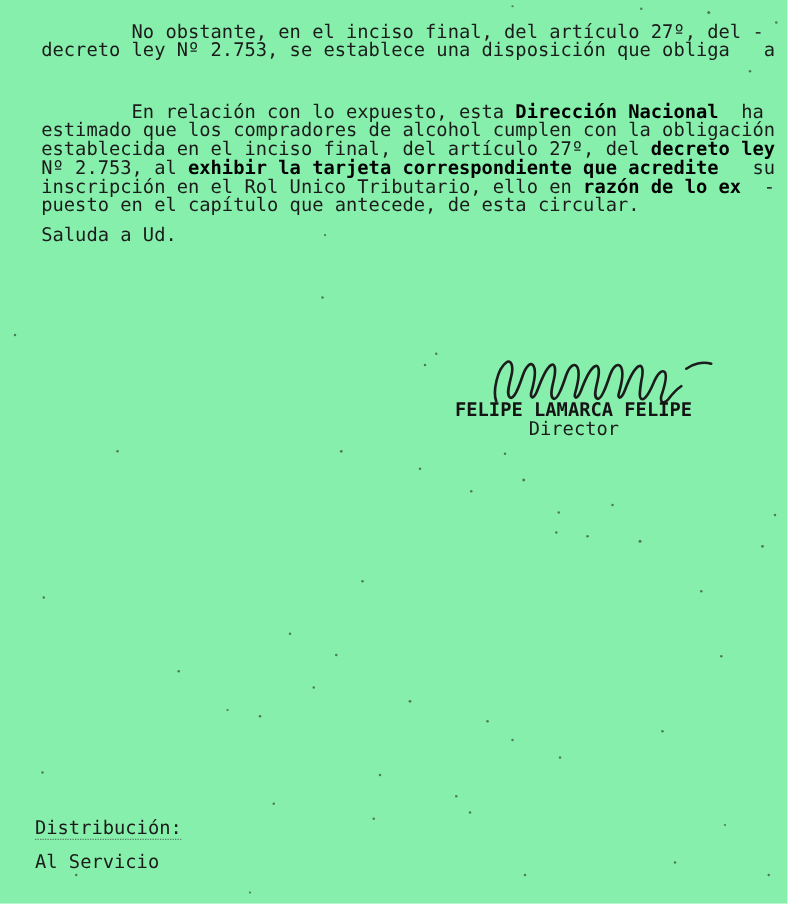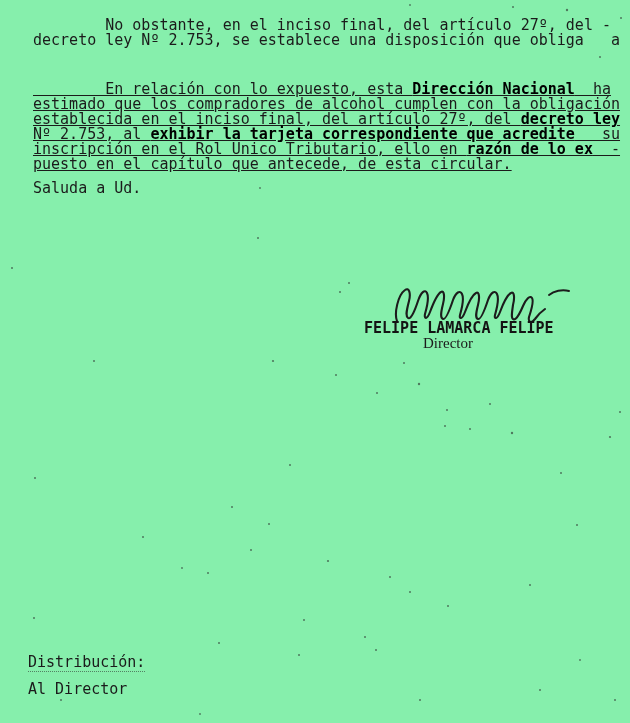--- a/index.html
+++ b/index.html
@@ -13,25 +13,25 @@
   }
   .block{
     position:absolute;
     font-size:15px;
     line-height:15px;
     white-space:pre;
   }
   .doc-line{white-space:pre;}
   .doc-line .b{font-weight:700;color:#000;}
   .para-1{left:33px;top:18px;}
-  .para-2{left:33px;top:82px;text-decoration:underline;}
+  .para-2{left:33px;top:82px;}
   .salutation{left:33px;top:181px;text-align:center;}
   .sig-scribble{position:absolute;left:392px;top:282px;width:180px;height:42px;}
   .sig-name{left:364px;top:321px;font-weight:600;color:#141414;}
-  .sig-title{left:423px;top:336px;font-family:Liberation Serif, serif;}
+  .sig-title{left:423px;top:336px;}
   .dist-heading{
     left:28px;top:655px;
     text-underline-offset:2px;
     border-bottom:1px dotted rgba(40,40,40,.55);
     padding-bottom:1px;
   }
   .dist-item-0{left:28px;top:682px;}
   .dist-item-1{left:28px;top:696px;margin-top:36px;}
   .noise{position:absolute;left:0;top:0;pointer-events:none;}
 </style>
@@ -56,21 +56,21 @@
                C124,39 128,31 131,24 C134,17 138,13 140,16 C142,19 139,29 137,35 C136,40 139,42 143,37
                C146,33 150,29 153,27" fill="none" stroke="#1c1c1c" stroke-width="2.1" stroke-linecap="round"></path>
       <path d="M157,13 C162,9 170,7 177,9" fill="none" stroke="#1c1c1c" stroke-width="2" stroke-linecap="round"></path>
     </svg>
     <div class="block sig-name">FELIPE LAMARCA FELIPE</div>
     <div class="block sig-title">Director</div>
   </div>
 
   <div>
     <div class="block dist-heading">Distribución:</div>
-    <div class="block dist-item-0">Al Director</div>
+    <div class="block dist-item-0">Al Servicio</div>
     <div class="block dist-item-1">Al Boletín</div>
   </div>
 
   <svg class="noise" width="630" height="723" aria-hidden="true">
     <g fill="#2a2a2a" opacity="0.6">
       <circle cx="513" cy="7" r="1"></circle>
         <circle cx="567" cy="10" r="1.2"></circle>
         <circle cx="621" cy="18" r="1"></circle>
       <circle cx="600" cy="57" r="1"></circle>
         <circle cx="410" cy="5" r="0.9"></circle>

